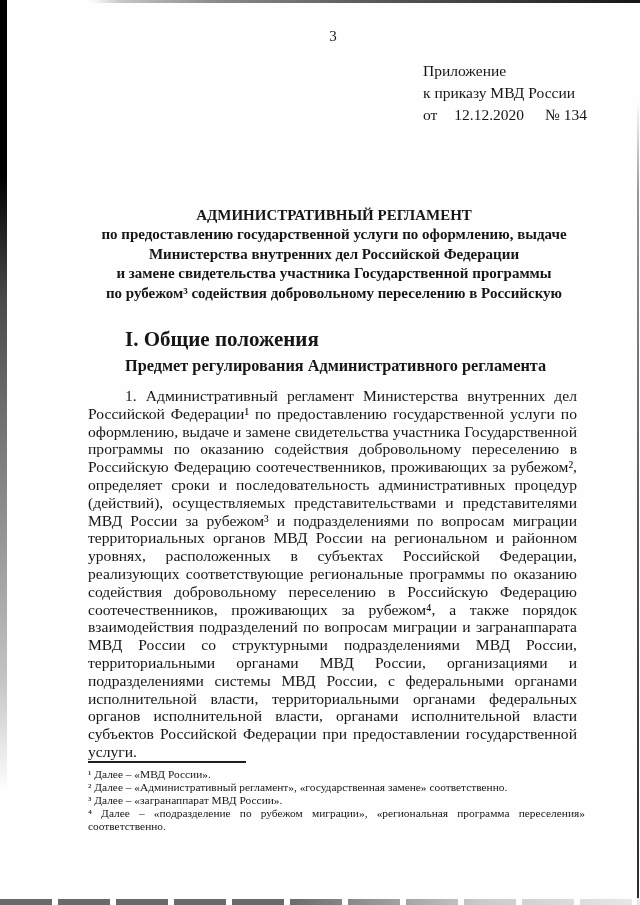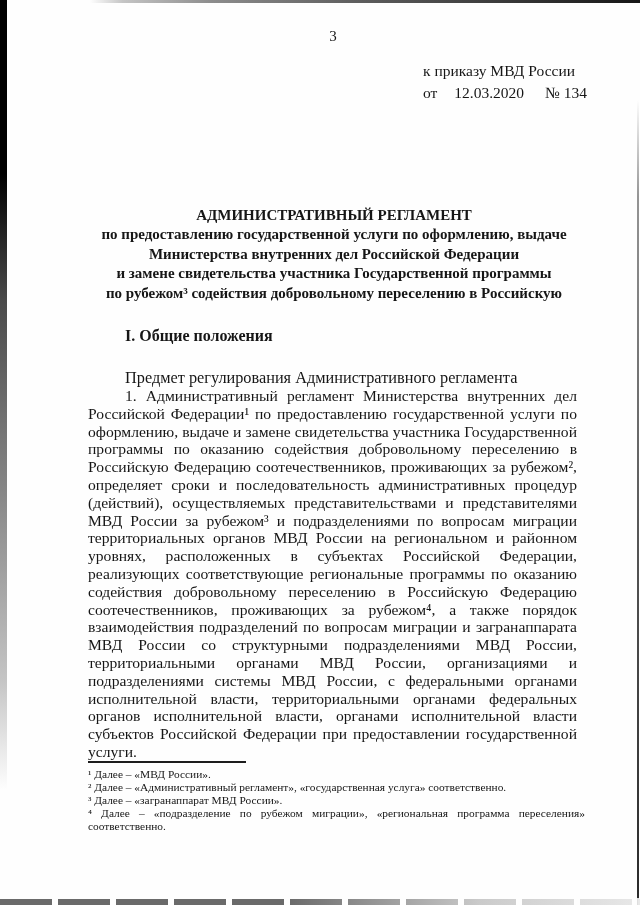--- a/index.html
+++ b/index.html
@@ -55,25 +55,25 @@
   .appendix-ref .sp1 { display: inline-block; width: 17px; }
   .appendix-ref .sp2 { display: inline-block; width: 21px; }
 
   .doc-title {
     position: absolute; top: 206px; left: 88px; width: 492px;
     text-align: center; font-weight: bold;
     font-size: 15px; line-height: 19.4px;
   }
   .chapter-heading {
     position: absolute; top: 327px; left: 125px;
-    font-weight: bold; font-size: 16px;
+    font-weight: bold; font-size: 21px;
   }
   .subsection-heading {
     position: absolute; top: 356px; left: 125px;
-    font-weight: normal; font-size: 16.3px; margin-top: 12px;
+    font-weight: bold; font-size: 16.3px;
   }
   .body-paragraph {
     position: absolute; top: 387px; left: 88px; width: 489px;
     font-size: 15.6px; line-height: 17.8px;
     text-align: justify; text-indent: 37px;
   }
   .footnote-rule {
     position: absolute; top: 761px; left: 88px; width: 158px;
     border-top: 2px solid #1d1d1d;
   }
@@ -90,25 +90,26 @@
 
   <div class="edge-left"></div>
   <div class="edge-top"></div>
   <div class="edge-right"></div>
   <div class="edge-bottom"></div>
   <div class="edge-bottom-fade"></div>
 
   <div class="page-number">3</div>
 
   <div class="appendix">
+    <div>Приложение</div>
     <div>к приказу МВД России</div>
     <div class="appendix-ref">
       <span>от</span>
       <span class="sp1"></span>
-      <span>12.03.2020</span>
+      <span>12.12.2020</span>
       <span class="sp2"></span>
       <span>№ 134</span>
     </div>
   </div>
 
   <div class="doc-title">
     <div>АДМИНИСТРАТИВНЫЙ РЕГЛАМЕНТ</div>
     <div>по предоставлению государственной услуги по оформлению, выдаче</div>
     <div>Министерства внутренних дел Российской Федерации</div>
     <div>и замене свидетельства участника Государственной программы</div>
@@ -116,18 +117,18 @@
   </div>
 
   <div class="chapter-heading">I. Общие положения</div>
   <div class="subsection-heading">Предмет регулирования Административного регламента</div>
 
   <div class="body-paragraph">1. Административный регламент Министерства внутренних дел Российской Федерации¹ по предоставлению государственной услуги по оформлению, выдаче и замене свидетельства участника Государственной программы по оказанию содействия добровольному переселению в Российскую Федерацию соотечественников, проживающих за рубежом², определяет сроки и последовательность административных процедур (действий), осуществляемых представительствами и представителями МВД России за рубежом³ и подразделениями по вопросам миграции территориальных органов МВД России на региональном и районном уровнях, расположенных в субъектах Российской Федерации, реализующих соответствующие региональные программы по оказанию содействия добровольному переселению в Российскую Федерацию соотечественников, проживающих за рубежом⁴, а также порядок взаимодействия подразделений по вопросам миграции и загранаппарата МВД России со структурными подразделениями МВД России, территориальными органами МВД России, организациями и подразделениями системы МВД России, с федеральными органами исполнительной власти, территориальными органами федеральных органов исполнительной власти, органами исполнительной власти субъектов Российской Федерации при предоставлении государственной услуги.</div>
 
   <div class="footnote-rule"></div>
   <div class="footnotes">
     <div class="footnote">¹ Далее – «МВД России».</div>
-    <div class="footnote">² Далее – «Административный регламент», «государственная услуга» соответственно.</div>
+    <div class="footnote">² Далее – «Административный регламент», «государственная замене» соответственно.</div>
     <div class="footnote">³ Далее – «загранаппарат МВД России».</div>
     <div class="footnote">⁴ Далее – «подразделение по рубежом миграции», «региональная программа переселения» соответственно.</div>
   </div>
 
 </div>
 
 </body></html>

